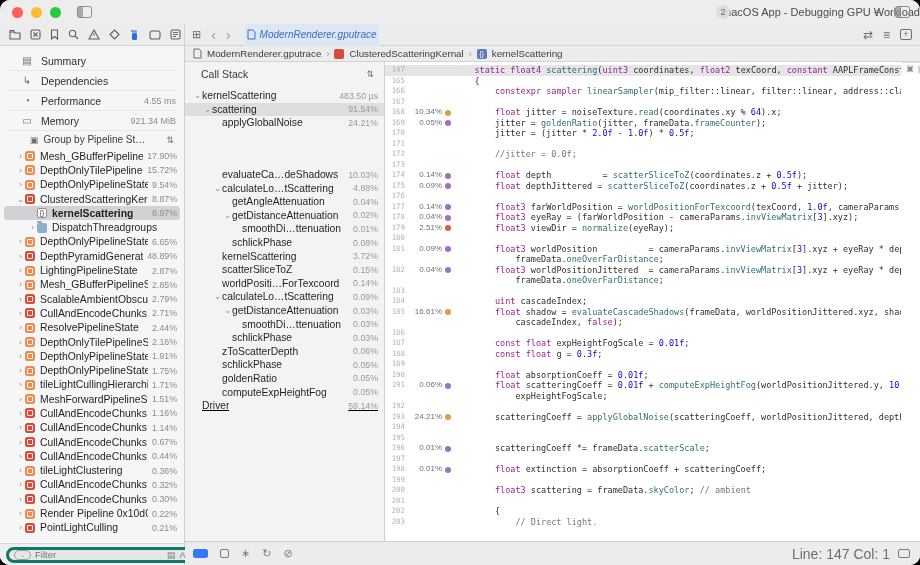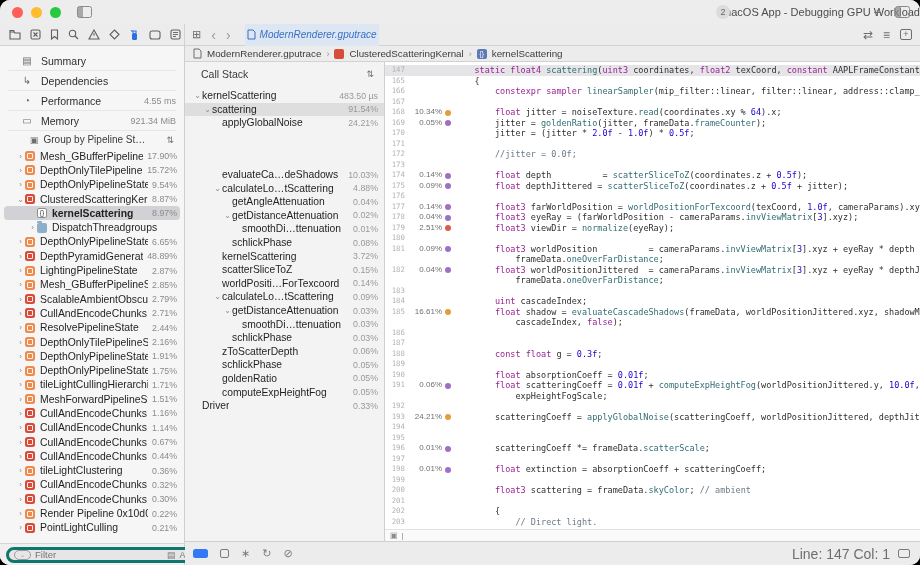--- a/index.html
+++ b/index.html
@@ -84,21 +84,21 @@
   .cs-title { font-size:10.5px; color:#3a3a3a;}
   .cs-sort { margin-left:auto; font-size:9px; color:#6e6e6e;}
   .cs-rows { padding-top:3px;}
   .csrow { height:13.6px; display:flex; align-items:center; padding-right:6px;}
   .csrow .chev { width:9px; font-size:8px; color:#8b8b8b; text-align:center; flex:none;}
   .csrow .lbl { font-size:10.3px; color:#1f1f1f; white-space:nowrap; overflow:hidden;}
   .csrow .val { margin-left:auto; font-size:8.8px; color:#999; flex:none; padding-left:4px;}
   .csrow.sel { background:#dedede;}
 
   
-  .codepanel { flex:1; background:#fff; min-width:0; display:flex; flex-direction:column;}
+  .codepanel { flex:1; background:#fff; min-width:0; display:flex; flex-direction:row;}
   .code-rows { flex:1; overflow:hidden; padding-top:3px; font-family:"DejaVu Sans Mono",monospace;}
   .crow { height:10.5px; line-height:10.5px; display:flex; white-space:pre; font-size:8.5px;}
   .crow.hl { background:#e5e5e7;}
   .crow .ln { width:24px; flex:none; text-align:right; color:#b2b2b2; font-size:7.4px; padding-right:4px;}
   .crow .pct { width:33px; flex:none; text-align:right; color:#6f6f6f; font-size:8px; font-family:"Liberation Sans",sans-serif;}
   .crow .dot { width:12px; flex:none; text-align:center;}
   .crow .dot i { display:inline-block; width:6px; height:6px; border-radius:50%; vertical-align:middle;}
   .crow .src { flex:1; overflow:hidden; color:#2e2e2e;}
   .kw { color:#9b2393; font-weight:normal;}
   .num { color:#1c00cf;}
@@ -510,24 +510,24 @@
               <div class="csrow" style="padding-left: 28px;">
                 <span class="chev"></span>
                 <span class="lbl">goldenRatio</span>
                 <span class="val">0.05%</span>
               </div>
               <div class="csrow" style="padding-left: 28px;">
                 <span class="chev"></span>
                 <span class="lbl">computeExpHeightFog</span>
                 <span class="val">0.05%</span>
               </div>
-              <div class="csrow" style="padding-left: 8px;">
+              <div class="csrow" style="padding-left: 8px; text-decoration: underline;">
                 <span class="chev"></span>
                 <span class="lbl">Driver</span>
-                <span class="val">0.33%</span>
+                <span class="val">59.14%</span>
               </div>
             </div>
         </div>
 
         <div class="codepanel">
           <div class="code-rows" id="code-rows">
               <div class="crow hl"><span class="ln">147</span><span class="pct"></span><span class="dot"></span><span class="src">    <span class="kw">static</span> <span class="kw">float4</span> <span class="fn">scattering</span>(<span class="kw">uint3</span> coordinates, <span class="kw">float2</span> texCoord, <span class="kw">constant</span> AAPLFrameConstants &amp; frameData,</span></div>
               <div class="crow"><span class="ln">165</span><span class="pct"></span><span class="dot"></span><span class="src">    {</span></div>
               <div class="crow"><span class="ln">166</span><span class="pct"></span><span class="dot"></span><span class="src">        <span class="kw">constexpr</span> <span class="kw">sampler</span> <span class="fn">linearSampler</span>(mip_filter::linear, filter::linear, address::clamp_to_edge);</span></div>
               <div class="crow"><span class="ln">167</span><span class="pct"></span><span class="dot"></span><span class="src"></span></div>
@@ -546,21 +546,21 @@
               <div class="crow"><span class="ln">180</span><span class="pct"></span><span class="dot"></span><span class="src"></span></div>
               <div class="crow"><span class="ln">181</span><span class="pct">0.09%</span><span class="dot"><i style="background:#A06FC5"></i></span><span class="src">        <span class="kw">float3</span> worldPosition          = cameraParams.<span class="fn">invViewMatrix</span>[<span class="num">3</span>].xyz + eyeRay * depth *</span></div>
               <div class="crow"><span class="ln"></span><span class="pct"></span><span class="dot"></span><span class="src">            frameData.<span class="fn">oneOverFarDistance</span>;</span></div>
               <div class="crow"><span class="ln">182</span><span class="pct">0.04%</span><span class="dot"><i style="background:#A06FC5"></i></span><span class="src">        <span class="kw">float3</span> worldPositionJittered  = cameraParams.<span class="fn">invViewMatrix</span>[<span class="num">3</span>].xyz + eyeRay * depthJittered *</span></div>
               <div class="crow"><span class="ln"></span><span class="pct"></span><span class="dot"></span><span class="src">            frameData.<span class="fn">oneOverFarDistance</span>;</span></div>
               <div class="crow"><span class="ln">183</span><span class="pct"></span><span class="dot"></span><span class="src"></span></div>
               <div class="crow"><span class="ln">184</span><span class="pct"></span><span class="dot"></span><span class="src">        <span class="kw">uint</span> cascadeIndex;</span></div>
               <div class="crow"><span class="ln">185</span><span class="pct">16.61%</span><span class="dot"><i style="background:#E39E3C"></i></span><span class="src">        <span class="kw">float</span> shadow = <span class="fn">evaluateCascadeShadows</span>(frameData, worldPositionJittered.xyz, shadowMap,</span></div>
               <div class="crow"><span class="ln"></span><span class="pct"></span><span class="dot"></span><span class="src">            cascadeIndex, <span class="kw">false</span>);</span></div>
               <div class="crow"><span class="ln">186</span><span class="pct"></span><span class="dot"></span><span class="src"></span></div>
-              <div class="crow"><span class="ln">187</span><span class="pct"></span><span class="dot"></span></div>
+              <div class="crow"><span class="ln">187</span><span class="pct"></span><span class="dot"></span><span class="src">        <span class="kw">const</span> <span class="kw">float</span> expHeightFogScale = <span class="num">0.01f</span>;</span></div>
               <div class="crow"><span class="ln">188</span><span class="pct"></span><span class="dot"></span><span class="src">        <span class="kw">const</span> <span class="kw">float</span> g = <span class="num">0.3f</span>;</span></div>
               <div class="crow"><span class="ln">189</span><span class="pct"></span><span class="dot"></span><span class="src"></span></div>
               <div class="crow"><span class="ln">190</span><span class="pct"></span><span class="dot"></span><span class="src">        <span class="kw">float</span> absorptionCoeff = <span class="num">0.01f</span>;</span></div>
               <div class="crow"><span class="ln">191</span><span class="pct">0.06%</span><span class="dot"><i style="background:#A06FC5"></i></span><span class="src">        <span class="kw">float</span> scatteringCoeff = <span class="num">0.01f</span> + <span class="fn">computeExpHeightFog</span>(worldPositionJittered.y, <span class="num">10.0f</span>, ) *</span></div>
               <div class="crow"><span class="ln"></span><span class="pct"></span><span class="dot"></span><span class="src">            expHeightFogScale;</span></div>
               <div class="crow"><span class="ln">192</span><span class="pct"></span><span class="dot"></span><span class="src"></span></div>
               <div class="crow"><span class="ln">193</span><span class="pct">24.21%</span><span class="dot"><i style="background:#E39E3C"></i></span><span class="src">        scatteringCoeff = <span class="fn">applyGlobalNoise</span>(scatteringCoeff, worldPositionJittered, depthJittered,</span></div>
               <div class="crow"><span class="ln">194</span><span class="pct"></span><span class="dot"></span></div>
               <div class="crow"><span class="ln">195</span><span class="pct"></span><span class="dot"></span><span class="src"></span></div>
               <div class="crow"><span class="ln">196</span><span class="pct">0.01%</span><span class="dot"><i style="background:#A06FC5"></i></span><span class="src">        scatteringCoeff *= frameData.<span class="fn">scatterScale</span>;</span></div>

